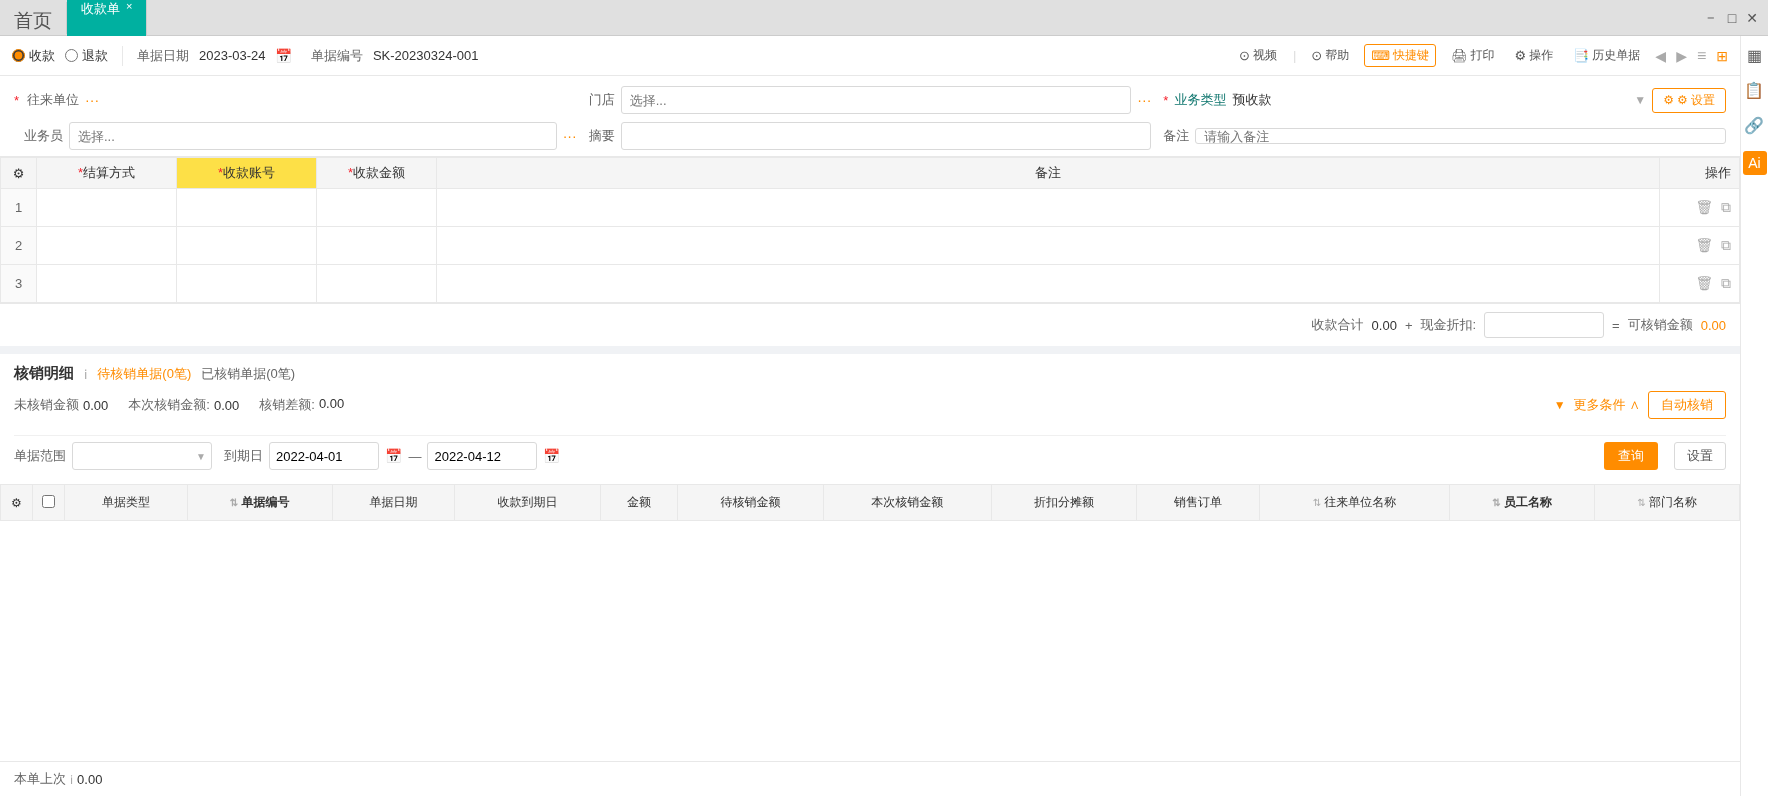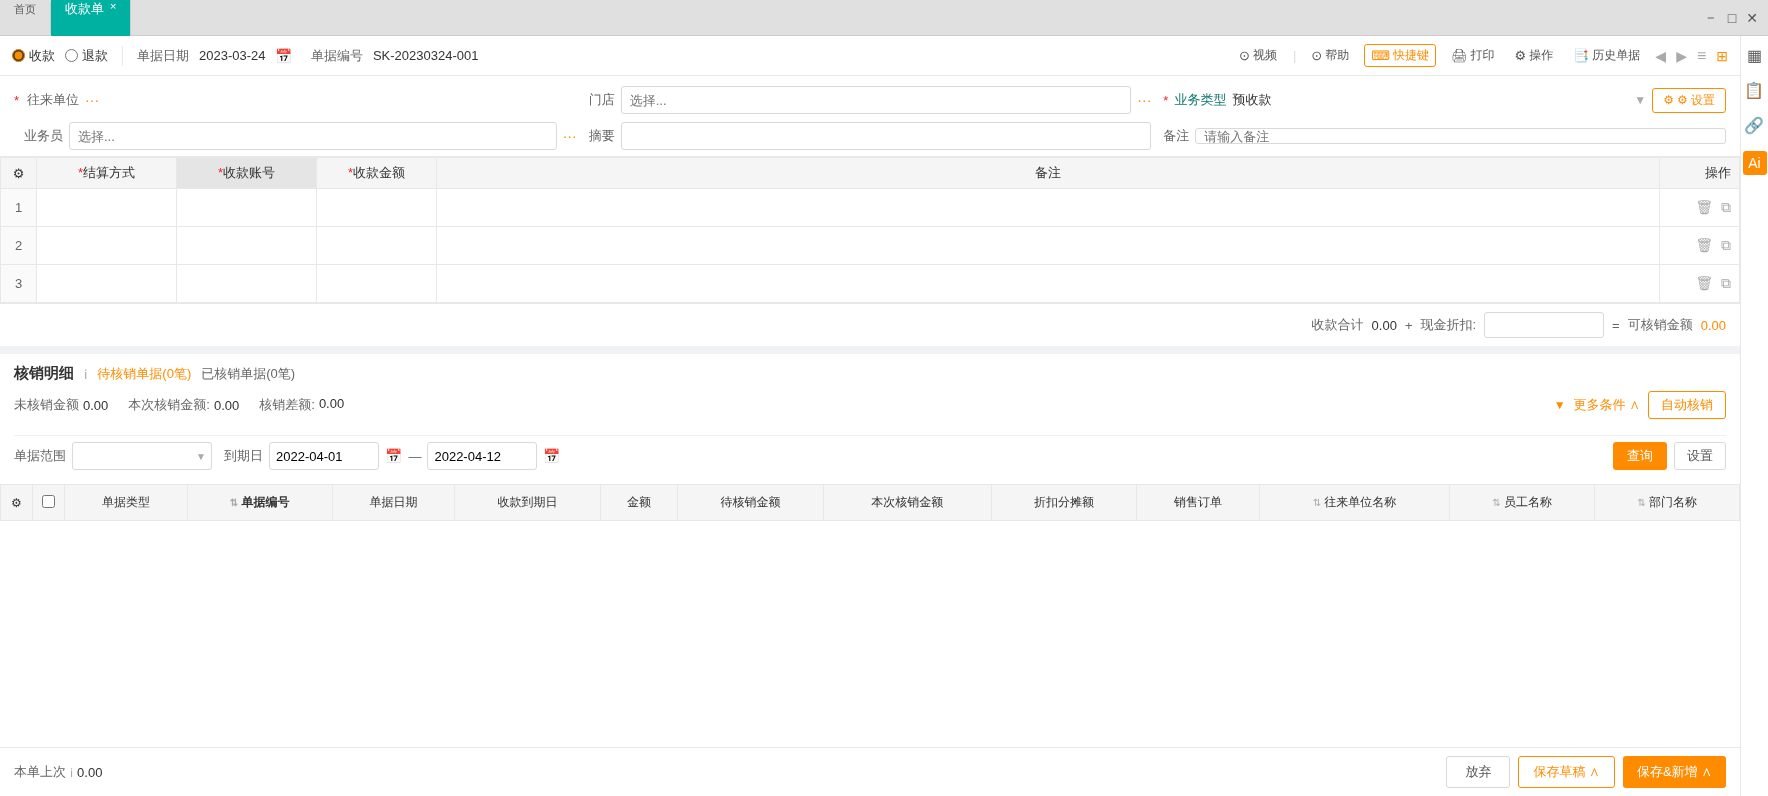--- a/index.html
+++ b/index.html
@@ -2,21 +2,21 @@
 <html><head>
   <meta charset="utf-8">
   <style>
     * { box-sizing: border-box; margin: 0; padding: 0; }
     body { font-family: 'Microsoft YaHei', Arial, sans-serif; font-size: 13px; background: #f0f2f5; color: #333; overflow: hidden; }
   </style>
 </head>
 <body>
 
 <div style="display:flex; align-items:center; background:#e0e0e0; height:36px; border-bottom:1px solid #ccc; position:relative;">
-  <div style="padding:0 14px; height:32px; display:flex; align-items:flex-start; cursor:pointer; font-size:11px; color:#555; background:#e0e0e0; border-right:1px solid #ccc;">
+  <div style="padding:0 14px; height:32px; display:flex; align-items:flex-end; cursor:pointer; font-size:19px; color:#555; background:#e0e0e0; border-right:1px solid #ccc;">
     <span>首页</span>
   </div>
   <div style="padding:0 14px; height:36px; display:flex; align-items:flex-start; cursor:pointer; font-size:13px; color:#fff; background:#00b0a0; border-right:1px solid #ccc; gap:6px;">
     <span>收款单</span>
     <span style="font-size:11px; cursor:pointer;">×</span>
   </div>
   <div style="flex:1; background:#e0e0e0;"></div>
   <div style="display:flex; align-items:center; padding:0 10px; gap:10px;">
     <span style="cursor:pointer; color:#555; font-size:14px;">－</span>
     <span style="cursor:pointer; color:#555; font-size:14px;">□</span>
@@ -122,21 +122,21 @@
   <div style="flex-shrink:0; overflow:hidden;">
     <table style="width:100%; border-collapse:collapse; font-size:13px;">
       <thead>
         <tr>
           <th style="background:#f5f5f5; border:1px solid #e8e8e8; padding:6px 8px; text-align:center; font-weight:normal; width:36px;">
             <span style="cursor:pointer;">⚙</span>
           </th>
           <th style="background:#f5f5f5; border:1px solid #e8e8e8; padding:6px 8px; font-weight:normal; width:140px;">
             <span style="color:#f5222d;">*</span><span>结算方式</span>
           </th>
-          <th style="background:#e5e5e5; border:1px solid #e8e8e8; padding:6px 8px; font-weight:normal; width:140px;">
+          <th style="background:#fde047; border:1px solid #e8e8e8; padding:6px 8px; font-weight:normal; width:140px;">
             <span style="color:#f5222d;">*</span><span>收款账号</span>
           </th>
           <th style="background:#f5f5f5; border:1px solid #e8e8e8; padding:6px 8px; font-weight:normal; width:120px;">
             <span style="color:#f5222d;">*</span><span>收款金额</span>
           </th>
           <th style="background:#f5f5f5; border:1px solid #e8e8e8; padding:6px 8px; font-weight:normal;">
             <span>备注</span>
           </th>
           <th style="background:#f5f5f5; border:1px solid #e8e8e8; padding:6px 8px; font-weight:normal; text-align:right; width:80px;">
             <span>操作</span>
@@ -232,21 +232,21 @@
         </div>
       </div>
       <div style="display:flex; align-items:center; gap:6px;">
         <span style="color:#666; font-size:13px;">到期日</span>
         <input type="text" value="2022-04-01" style="height: 28px; border: 1px solid rgb(217, 217, 217); border-radius: 3px; padding: 0px 6px; font-size: 13px; width: 110px;">
         <span style="color:#ff8c00; cursor:pointer; font-size:14px;">📅</span>
         <span style="color:#666;">—</span>
         <input type="text" value="2022-04-12" style="height: 28px; border: 1px solid rgb(217, 217, 217); border-radius: 3px; padding: 0px 6px; font-size: 13px; width: 110px;">
         <span style="color:#ff8c00; cursor:pointer; font-size:14px;">📅</span>
       </div>
-      <div style="margin-left:auto; display:flex; gap:7px;">
+      <div style="margin-left:auto; display:flex; gap:16px;">
         <button style="background:#ff8c00; border:none; color:#fff; border-radius:3px; padding:5px 14px; cursor:pointer; font-size:13px;">
           <span>查询</span>
         </button>
         <button style="background:#fff; border:1px solid #d9d9d9; color:#555; border-radius:3px; padding:4px 12px; cursor:pointer; font-size:13px;">
           <span>设置</span>
         </button>
       </div>
     </div>
   </div>
 
@@ -285,21 +285,21 @@
           <th style="background:#f5f5f5; border:1px solid #e8e8e8; padding:6px 8px; font-weight:normal;">
             <span>折扣分摊额</span>
           </th>
           <th style="background:#f5f5f5; border:1px solid #e8e8e8; padding:6px 8px; font-weight:normal;">
             <span>销售订单</span>
           </th>
           <th style="background:#f5f5f5; border:1px solid #e8e8e8; padding:6px 8px; font-weight:normal;">
             <span style="color:#aaa; font-size:10px;">⇅</span>
             <span>往来单位名称</span>
           </th>
-          <th style="background:#f5f5f5; border:1px solid #e8e8e8; padding:6px 8px; font-weight:normal;">
+          <th style="background:#f5f5f5; border:1px solid #e8e8e8; padding:6px 8px; font-weight:bold;">
             <span style="color:#aaa; font-size:10px;">⇅</span>
             <span>员工名称</span>
           </th>
           <th style="background:#f5f5f5; border:1px solid #e8e8e8; padding:6px 8px; font-weight:normal;">
             <span style="color:#aaa; font-size:10px;">⇅</span>
             <span>部门名称</span>
           </th>
         </tr>
       </thead>
       <tbody>
@@ -310,31 +310,20 @@
 
   <div style="flex:1; background:#fff;"></div>
 
   <div style="display:flex; align-items:center; padding:8px 14px; background:#fff; border-top:1px solid #e8e8e8; flex-shrink:0;">
     <div style="display:flex; align-items:center; gap:4px;">
       <span style="font-size:13px; color:#666;">本单上次</span>
       <span style="color:#aaa; cursor:pointer; font-size:12px;">ℹ</span>
       <span style="color:#333; font-size:13px;">0.00</span>
     </div>
     <div style="flex:1;"></div>
-    <div style="display:flex; gap:8px;">
-      <button style="background:#fff; border:1px solid #d9d9d9; color:#555; border-radius:3px; padding:6px 18px; cursor:pointer; font-size:13px;">
-        <span>放弃</span>
-      </button>
-      <button style="background:#fff; border:1px solid #ff8c00; color:#ff8c00; border-radius:3px; padding:6px 14px; cursor:pointer; font-size:13px; display:flex; align-items:center; gap:4px;">
-        <span>保存草稿 ∧</span>
-      </button>
-      <button style="background:#ff8c00; border:none; color:#fff; border-radius:3px; padding:6px 14px; cursor:pointer; font-size:13px; display:flex; align-items:center; gap:4px;">
-        <span>保存&amp;新增 ∧</span>
-      </button>
-    </div>
   </div>
 
 </div>
 
 <div style="position:fixed; right:0; top:36px; width:28px; height:calc(796px - 36px); background:#fff; border-left:1px solid #e8e8e8; display:flex; flex-direction:column; align-items:center; padding-top:10px; gap:16px; z-index:10;">
   <span style="cursor:pointer; color:#666; font-size:16px;">▦</span>
   <span style="cursor:pointer; color:#666; font-size:16px;">📋</span>
   <span style="cursor:pointer; color:#666; font-size:16px;">🔗</span>
   <span style="cursor:pointer; color:#fff; font-size:14px; background:#ff8c00; width:24px; height:24px; display:flex; align-items:center; justify-content:center; border-radius:3px;">Ai</span>
 </div>

